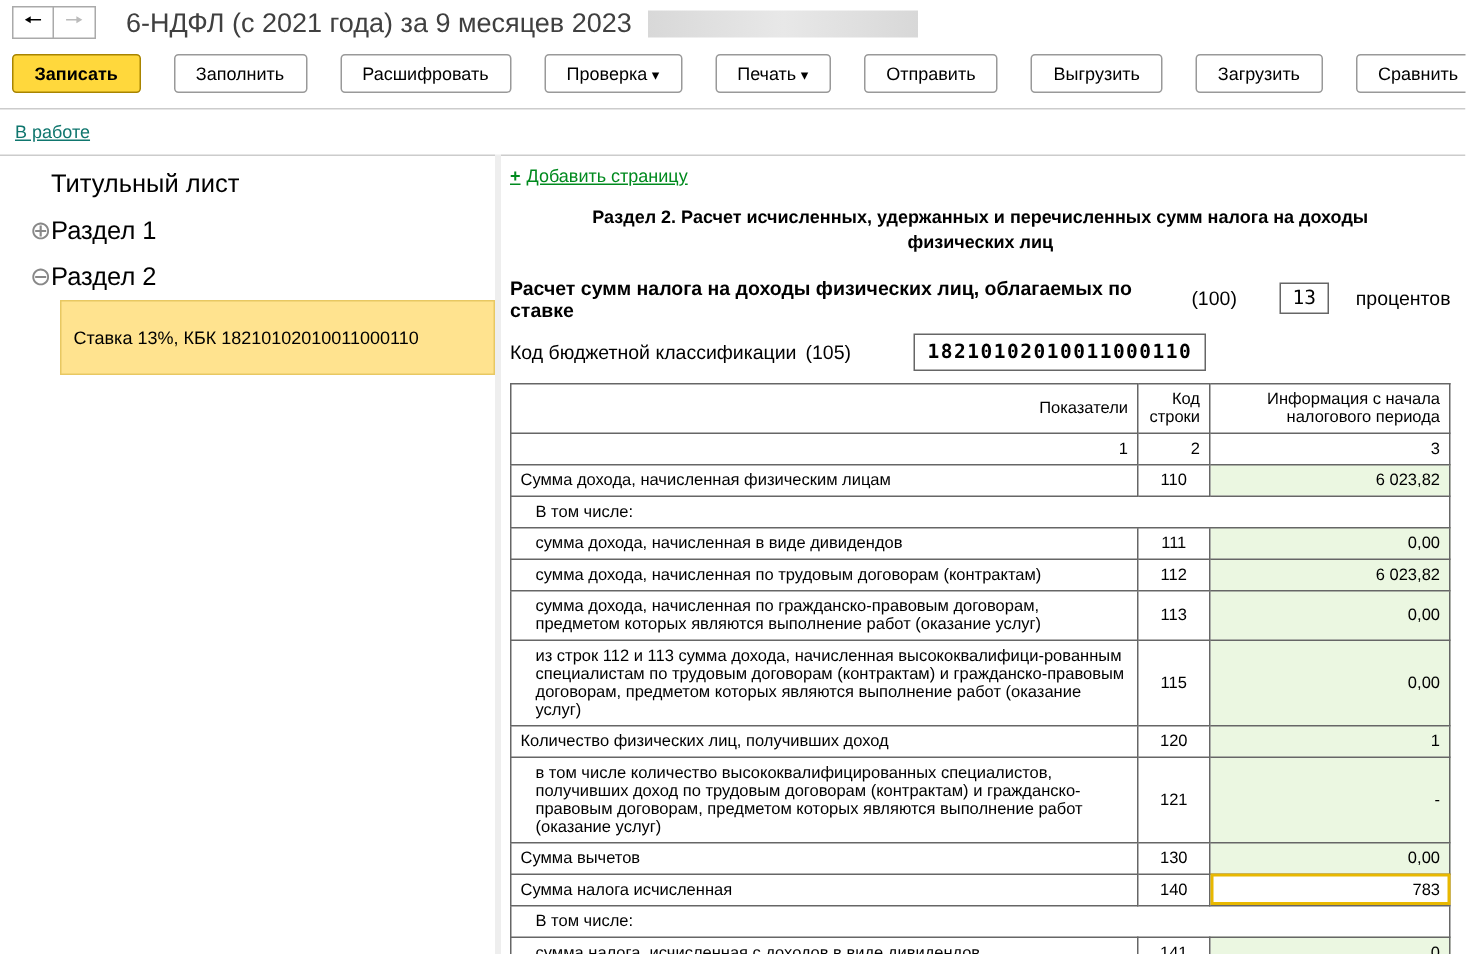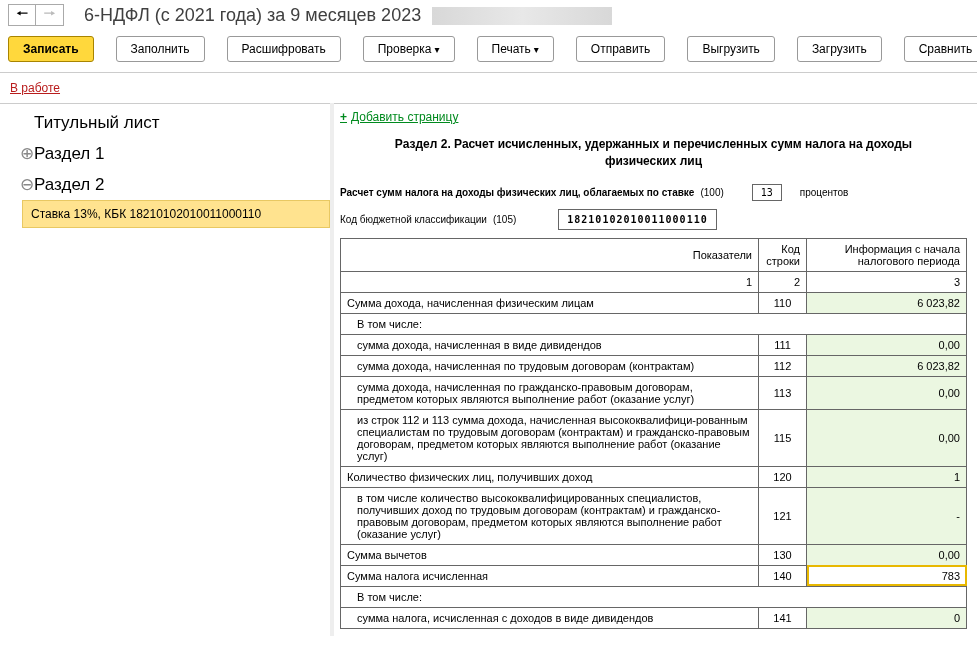--- a/index.html
+++ b/index.html
@@ -57,21 +57,21 @@
     cursor: pointer;
     border-radius: 3px;
   }
   .btn.primary {
     background: #ffd83c;
     border: 1px solid #a88400;
     font-weight: bold;
   }
   .btn .chev { margin-left:3px; font-size:10px; }
   .statusbar { padding: 8px 10px; }
-  .statusbar a { color: #b91c1c; text-decoration: underline; margin-top: 16px; }
+  .statusbar a { color: #0f766e; text-decoration: underline; margin-top: 16px; }
   .content {
     display: flex;
     height: calc(100% - 118px);
   }
   .sidebar {
     width: 330px;
     border-top: 1px solid #ccc;
     padding-top: 4px;
     overflow-y:auto;
   }
@@ -79,22 +79,22 @@
     padding: 5px 10px 5px 20px;
     font-size: 17px;
     cursor: pointer;
     display:flex;
     align-items:center;
   }
   .tree-item .exp {
     width:14px; display:inline-block; color:#888;
   }
   .tree-child {
-    margin-left: 22px;
-    padding: 6px 8px;
+    margin-left: 40px;
+    padding: 17px 8px;
     background: #ffe38f;
     border: 1px solid #e8c862;
     font-size: 12px;
     cursor:pointer;
   }
   .vsplit {
     width:4px;
     background:#eee;
     cursor:col-resize;
   }
@@ -121,21 +121,21 @@
     font-size:12px;
     margin: 4px auto 14px auto;
     max-width:560px;
     line-height:1.4;
   }
   .line-row {
     display:flex;
     align-items:center;
     gap:6px;
     margin-bottom:8px;
-    font-size:10px;
+    font-size:13px;
   }
   .line-row .lbl { font-weight:bold; }
   .field-box {
     border:1px solid #666;
     padding:2px 8px;
     background:#fff;
     min-width:28px;
     text-align:left;
     font-family: monospace;
   }

